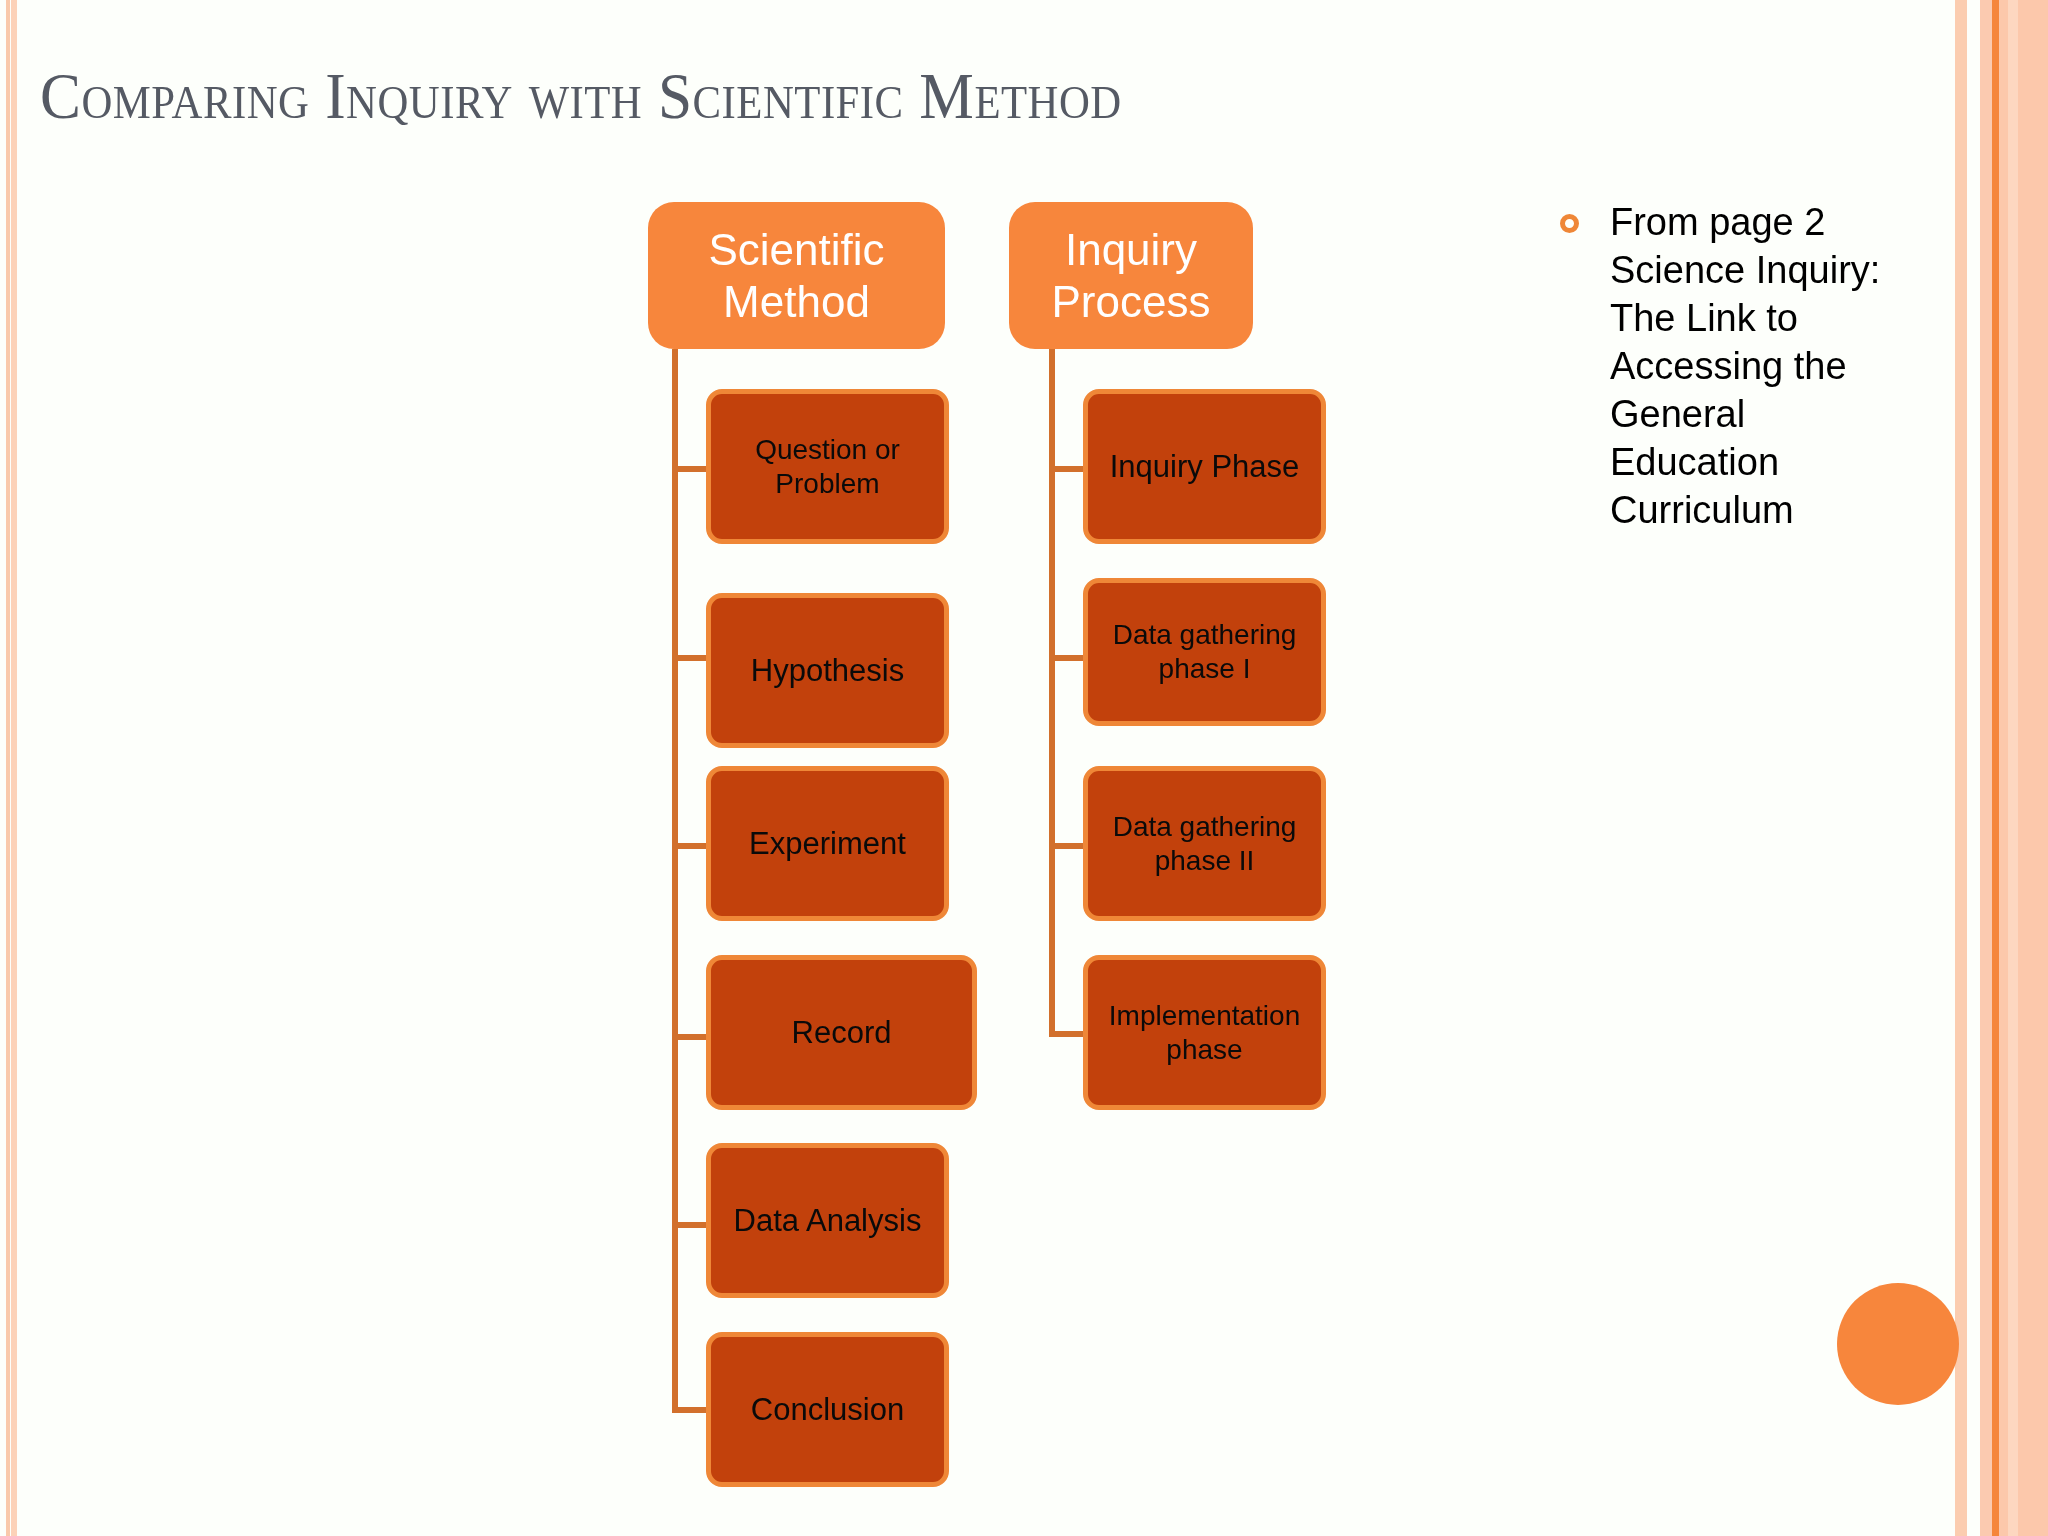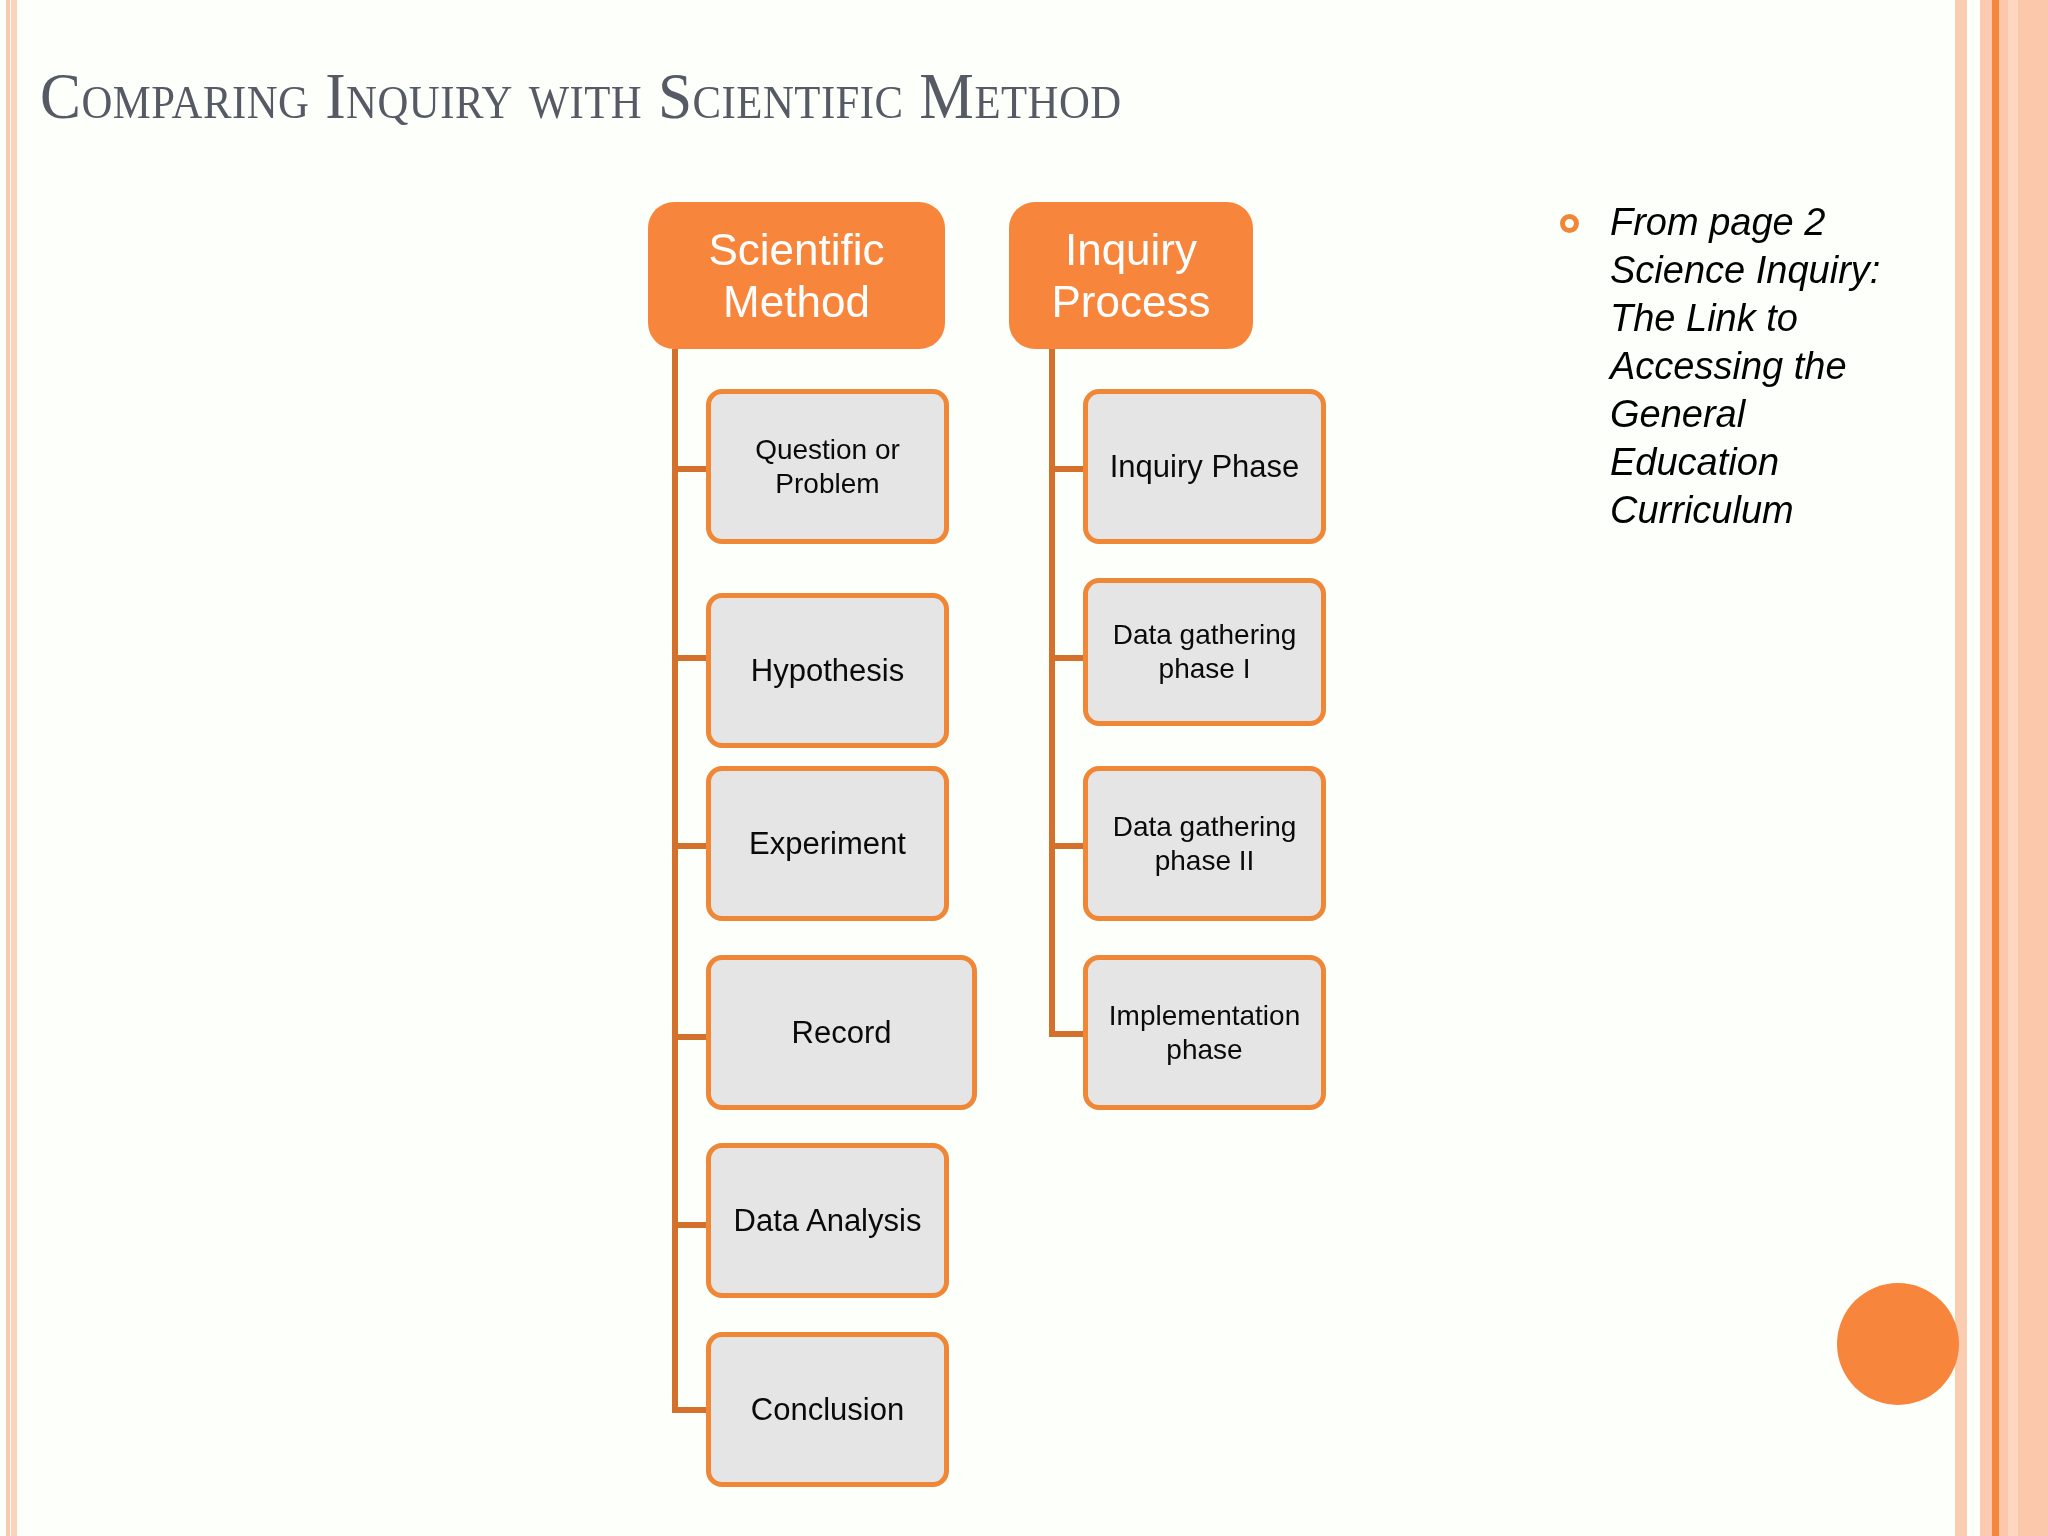--- a/index.html
+++ b/index.html
@@ -71,42 +71,42 @@
   }
   .stub {
     position: absolute;
     height: 6px;
     background: #d2702c;
   }
 
   .node {
     position: absolute;
     box-sizing: border-box;
-    background: #e5e5e5;
+    background: #c2410c;
     border: 5px solid #ef8737;
     border-radius: 16px;
     display: flex;
     align-items: center;
     justify-content: center;
     text-align: center;
     color: #0a0a0a;
     font-size: 28px;
     line-height: 34px;
     padding: 16px 12px;
   }
   .node.big { font-size: 31px; line-height: 37px; }
 
   
   #bullet-block {
     position: absolute;
     left: 1560px;
     top: 198px;
     width: 450px;
   }
-  #bullet-row { display: flex; align-items: flex-start; font-style: italic; }
+  #bullet-row { display: flex; align-items: flex-start; }
   #bullet-marker {
     width: 19px;
     height: 19px;
     border: 5px solid #ef8737;
     border-radius: 50%;
     box-sizing: border-box;
     margin-top: 16px;
     margin-right: 31px;
     flex: 0 0 auto;
   }

